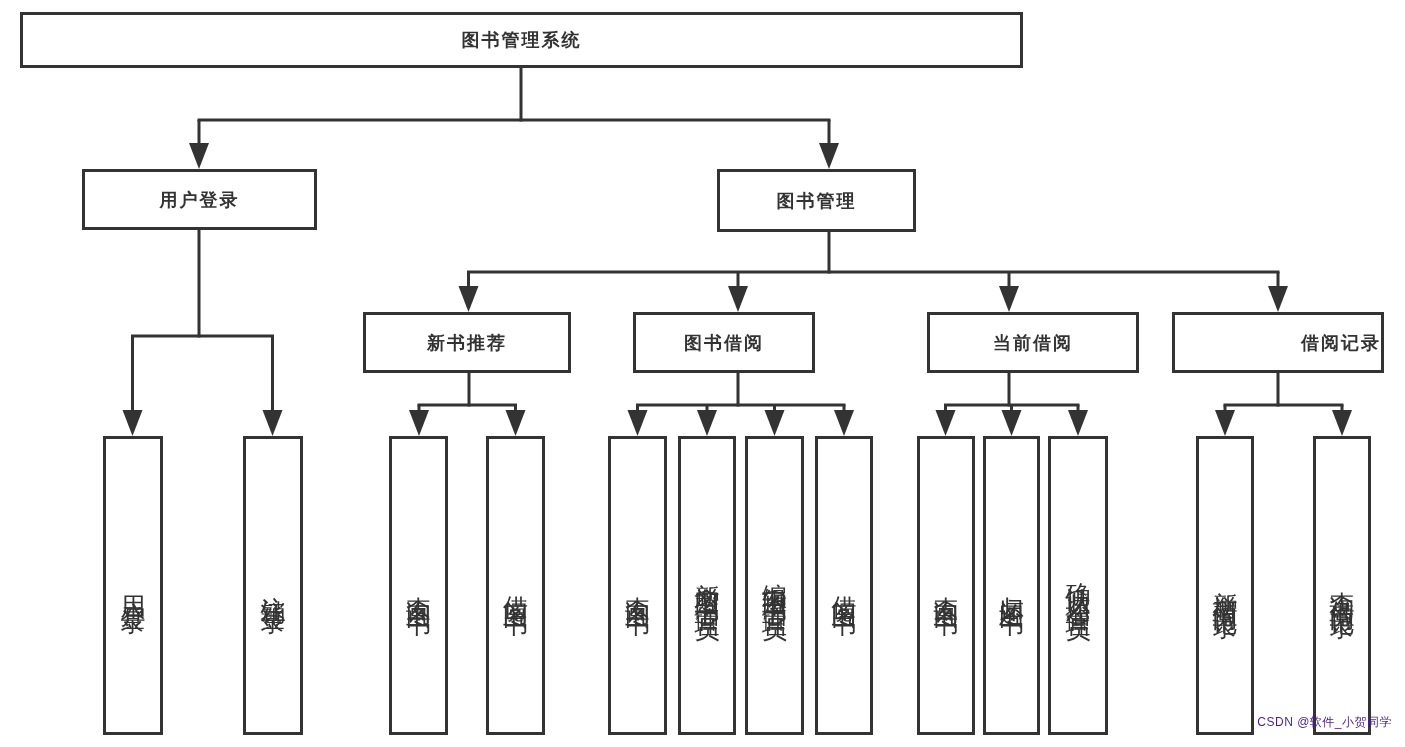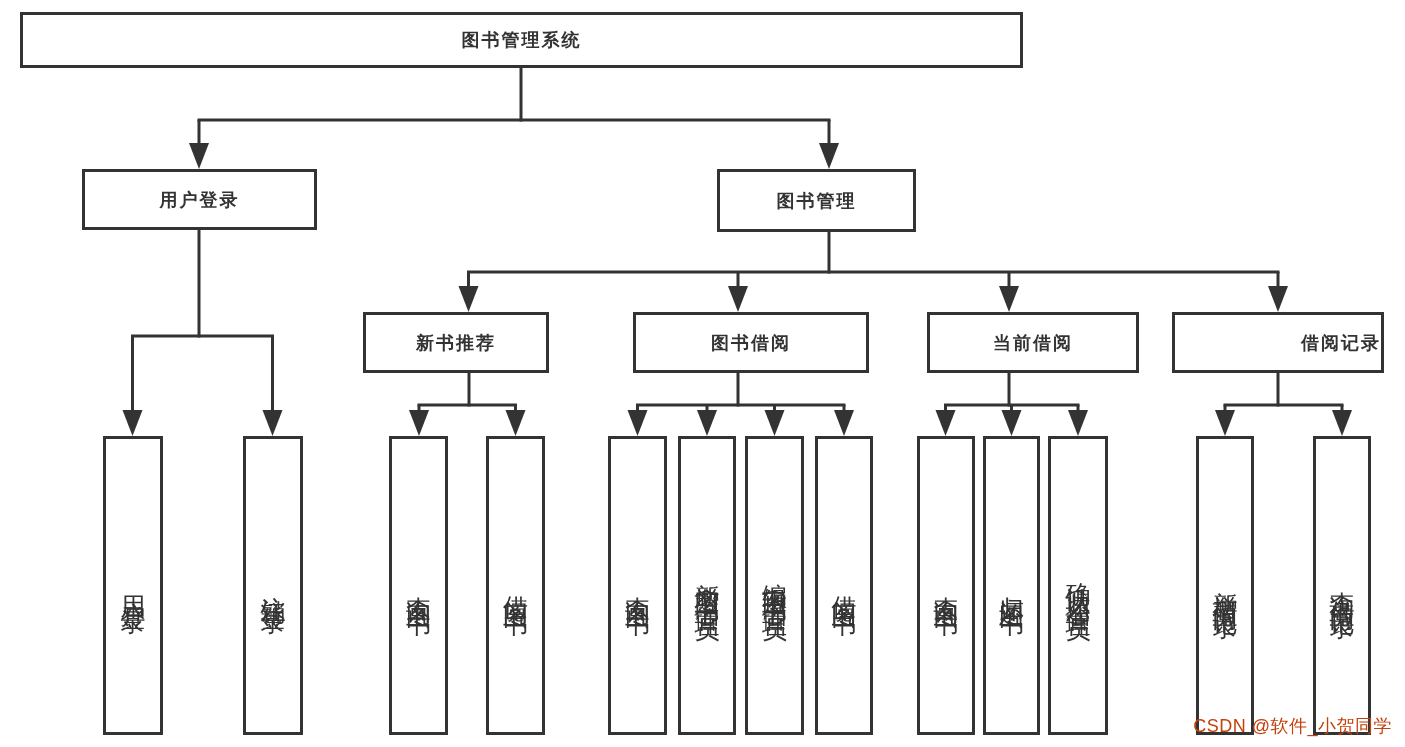--- a/index.html
+++ b/index.html
@@ -39,23 +39,23 @@
     font-size: 25px;
     letter-spacing: 5px;
     line-height: 1;
     color: #333333;
     white-space: nowrap;
   }
   .watermark {
     position: absolute;
     top: 714px;
     right: 13px;
-    font-size: 18px;
+    font-size: 12px;
     letter-spacing: 0.5px;
-    color: #c2410c;
+    color: #4c1d95;
     white-space: nowrap;
     z-index: 5;
   }
 </style>
 </head>
 <body>
 
 <div class="stage">
 
   <svg class="connectors" width="1405" height="747" viewBox="0 0 1405 747" fill="none" xmlns="http://www.w3.org/2000/svg">
@@ -135,24 +135,24 @@
     <span class="label">图书管理系统</span>
   </div>
 
   <div class="box" style="left:82px; top:169px; width:235px; height:61px;">
     <span class="label">用户登录</span>
   </div>
   <div class="box" style="left:711px; top:169px; width:199px; height:63px;margin-left:6px;">
     <span class="label">图书管理</span>
   </div>
 
-  <div class="box" style="left:363px; top:312px; width:186px; height:61px;">
+  <div class="box" style="left:363px; top:312px; width:208px; height:61px;">
     <span class="label">新书推荐</span>
   </div>
-  <div class="box" style="left:633px; top:312px; width:236px; height:61px;">
+  <div class="box" style="left:633px; top:312px; width:182px; height:61px;">
     <span class="label">图书借阅</span>
   </div>
   <div class="box" style="left:903px; top:312px; width:212px; height:61px;margin-left:24px;">
     <span class="label">当前借阅</span>
   </div>
   <div class="box" style="left:1172px; top:312px; width:212px; height:61px;justify-content:flex-end;">
     <span class="label">借阅记录</span>
   </div>
 
   <div class="box leaf" style="left:103px; top:436px; width:60px; height:299px;">

